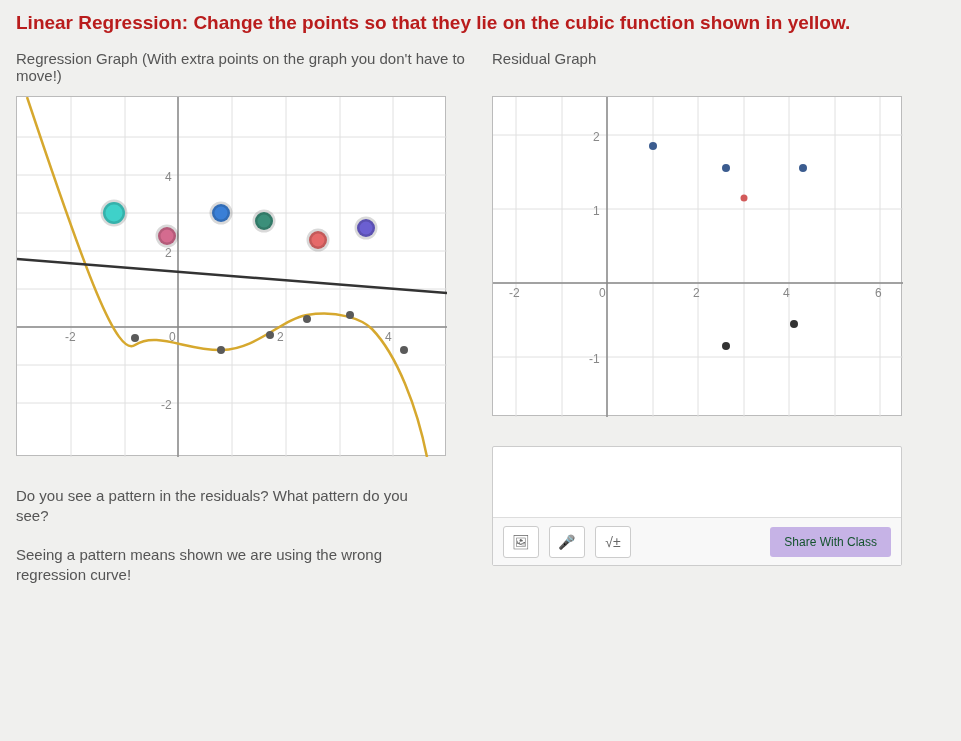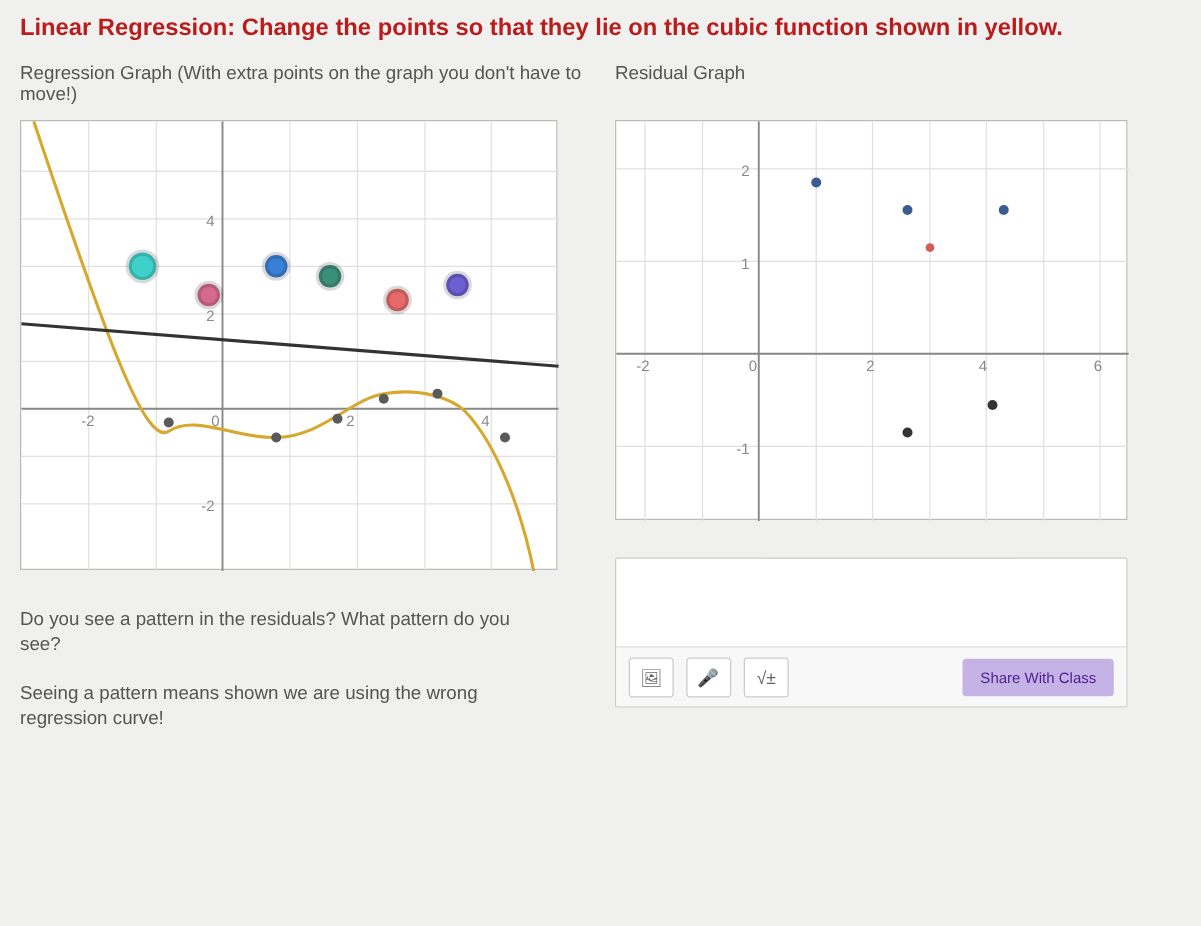--- a/index.html
+++ b/index.html
@@ -72,21 +72,21 @@
     display: flex;
     align-items: center;
     justify-content: center;
     font-size: 14px;
     color: #666;
     cursor: pointer;
   }
   .share-btn {
     margin-left: auto;
     background: #c6b3e6;
-    color: #4c1d95;
+    color: #14532d;
     border: none;
     border-radius: 3px;
     padding: 8px 14px;
     font-size: 12px;
     cursor: pointer;
   }
 </style>
 </head>
 <body>
 

